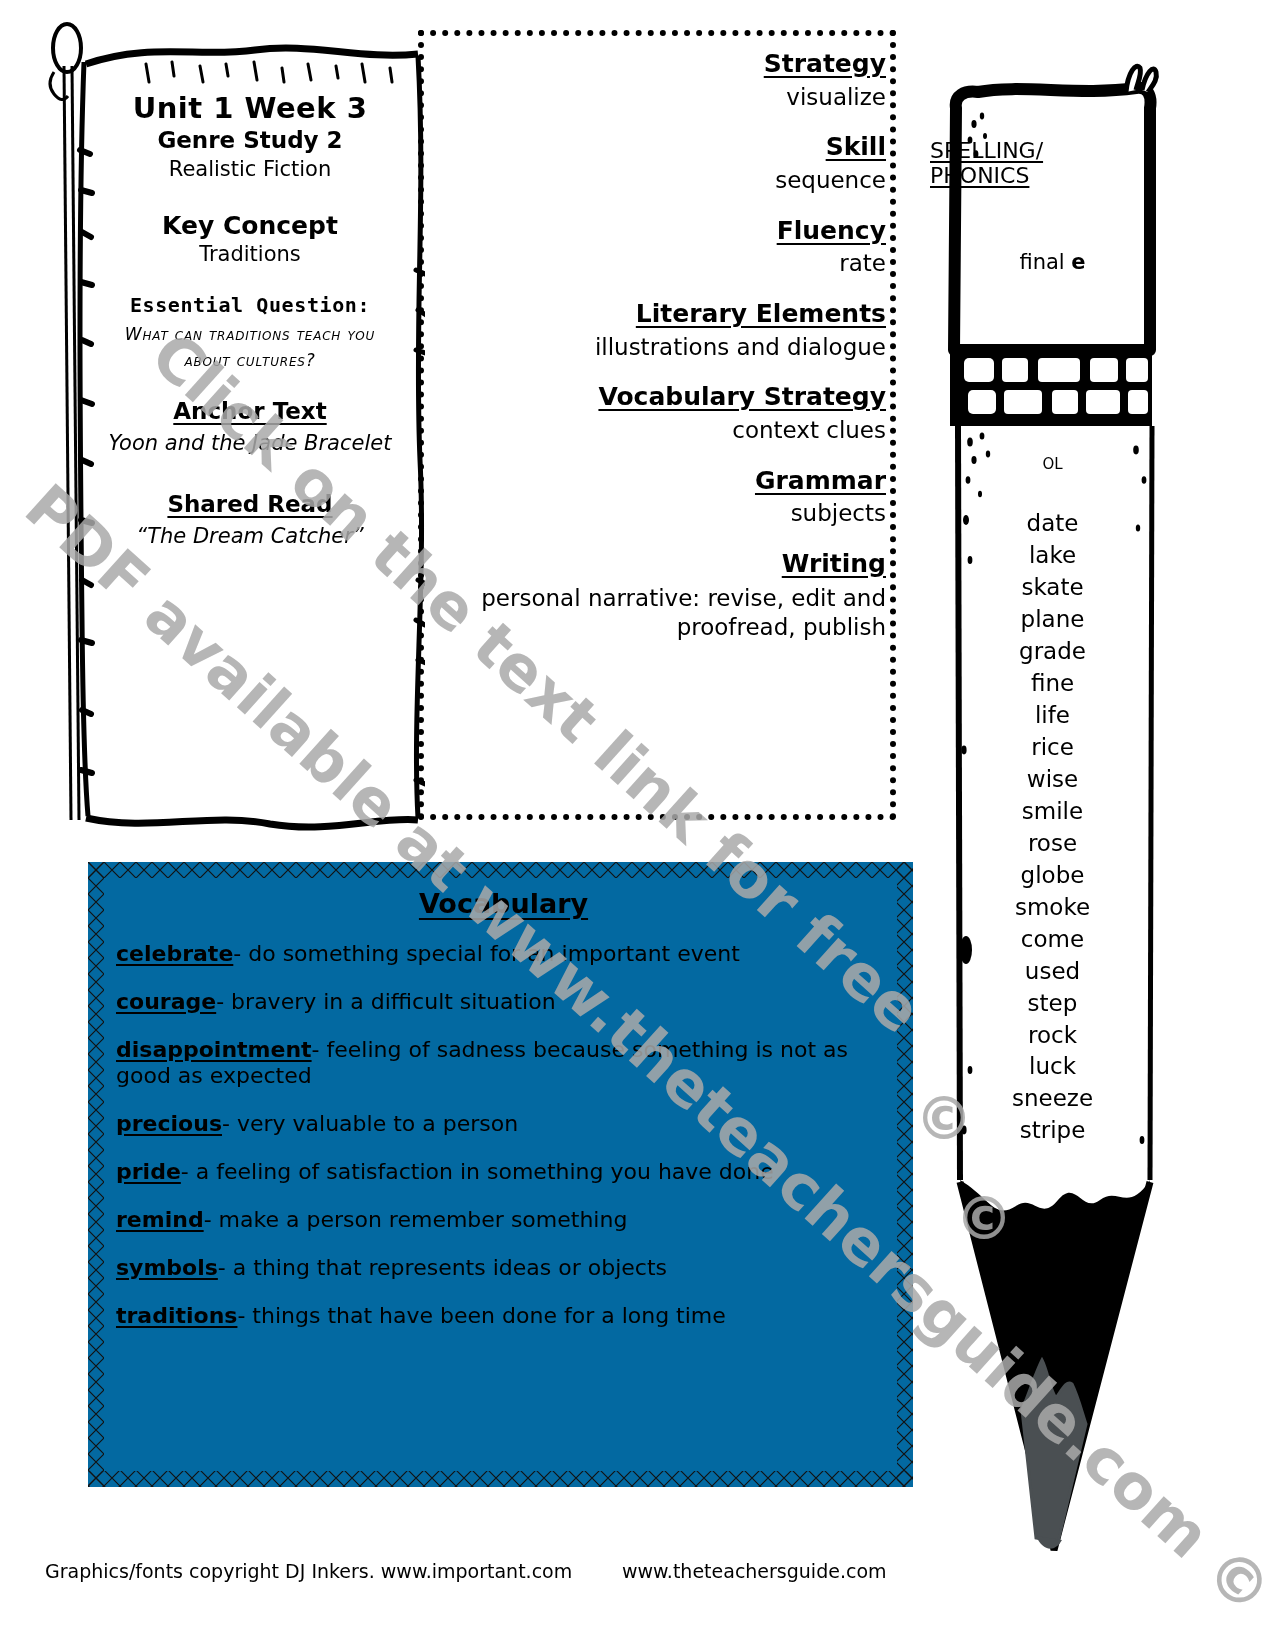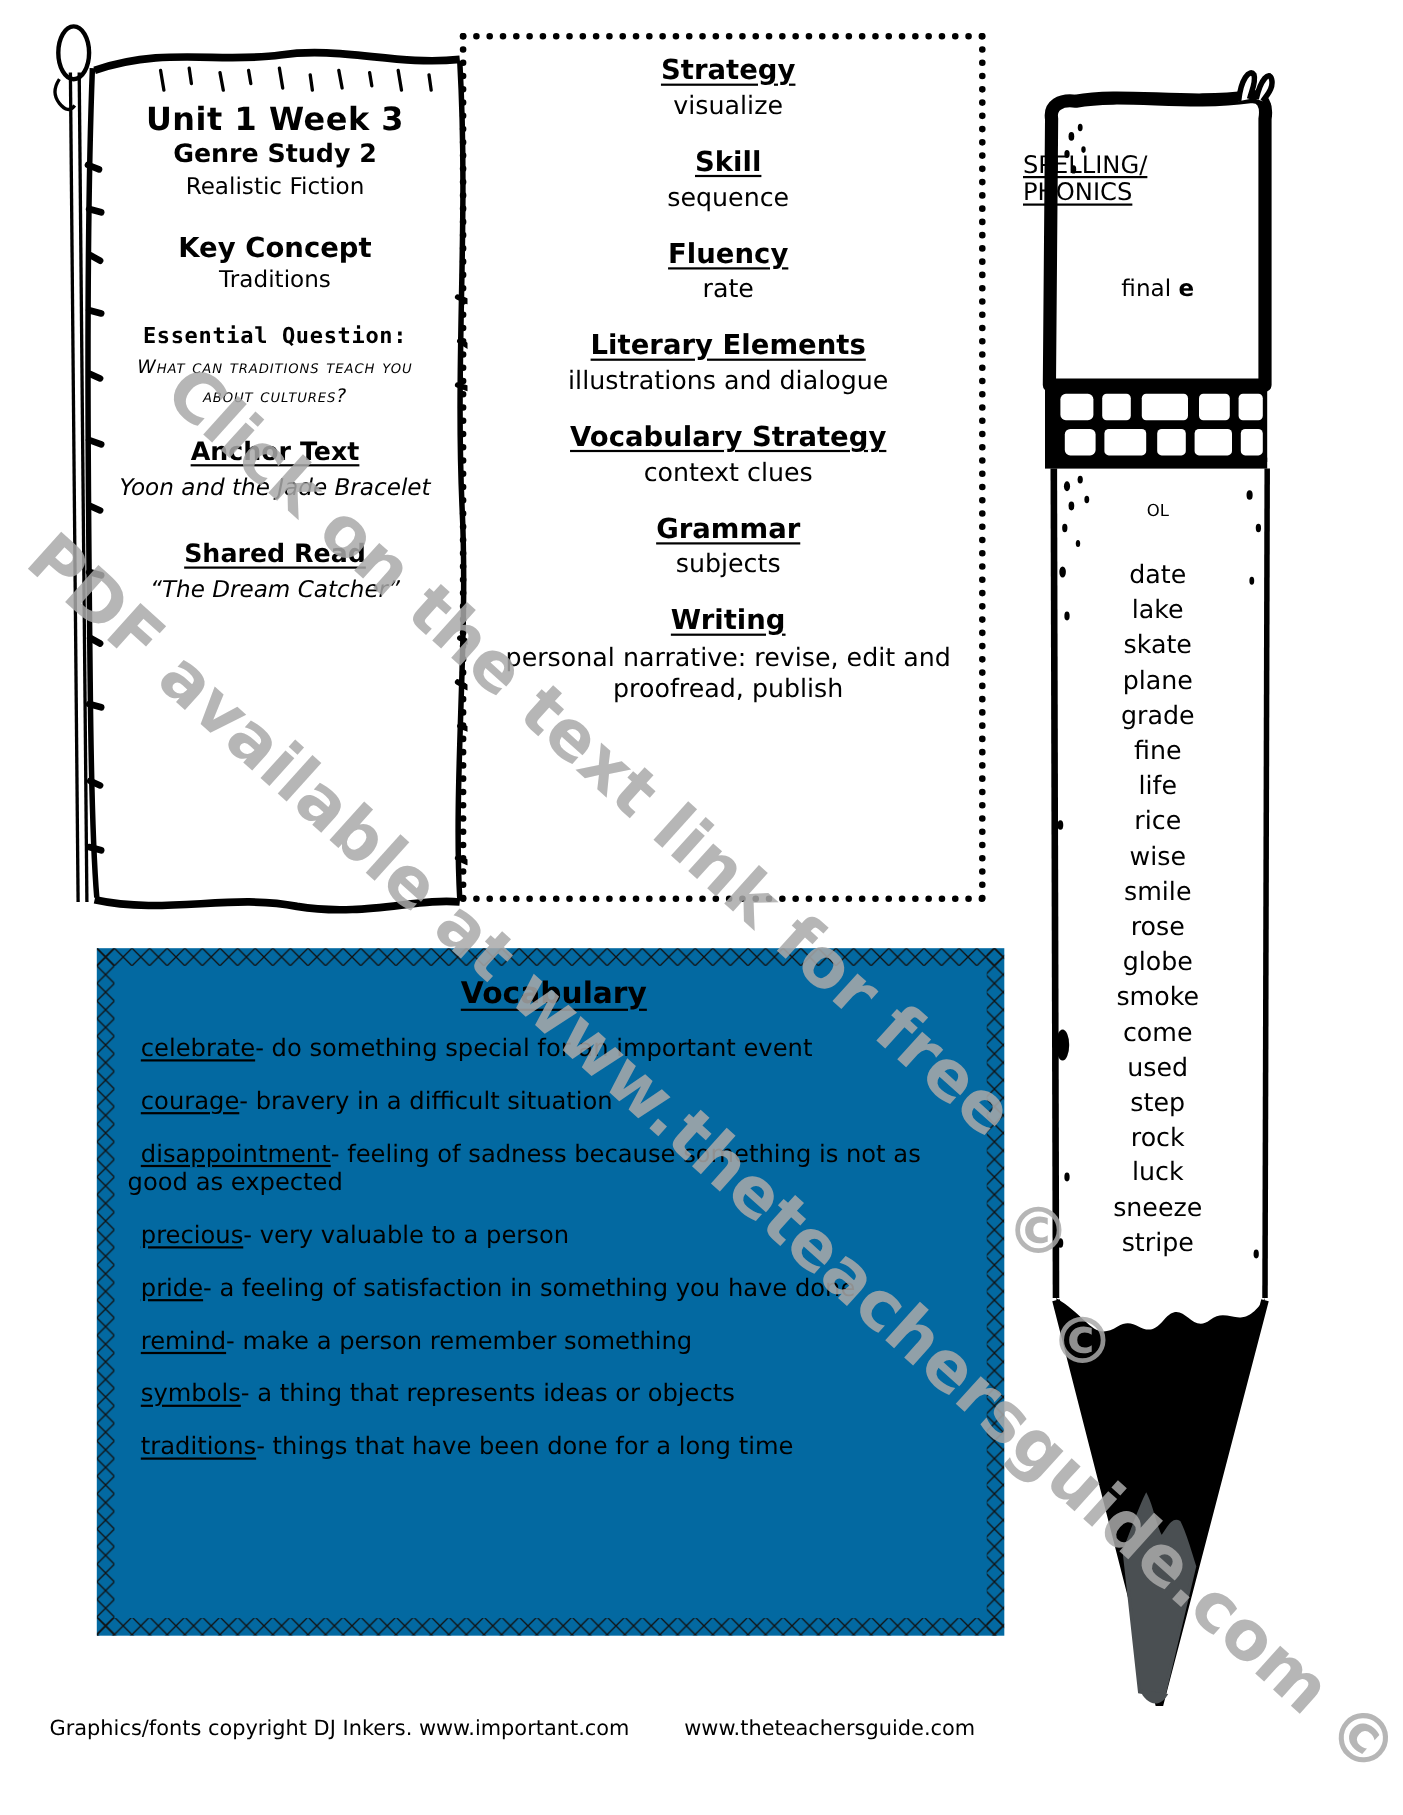--- a/index.html
+++ b/index.html
@@ -33,36 +33,36 @@
 
   
   #mid-panel{
     position:absolute;left:418px;top:30px;width:478px;height:790px;
     border:6px dotted #000;box-sizing:border-box;
   }
   #mid-content{position:absolute;left:14px;top:14px;width:448px;text-align:center;}
   .m-head{font-size:25px;font-weight:bold;text-decoration:underline;
           text-underline-offset:4px;line-height:1.15;}
   .m-val{font-size:23px;line-height:1.2;margin-top:5px;}
-  .m-blk{margin-bottom:22px;}
+  .m-blk{margin-bottom:22px;text-align:right;}
   .m-blk:last-child{margin-bottom:0;}
   .m-val b{font-weight:normal;}
   .m-val.wrap{line-height:1.25;}
 
   
   #vocab-panel{
     position:absolute;left:88px;top:862px;width:825px;height:625px;
     box-sizing:border-box;background:#0369a1;
   }
   .hatch{position:absolute;inset:0;pointer-events:none;}
   #vocab-content{position:absolute;left:28px;top:26px;right:22px;}
   .v-title{font-size:27px;font-weight:bold;text-decoration:underline;
            text-underline-offset:5px;text-align:center;margin-bottom:22px;}
   .v-item{font-size:22px;line-height:1.22;margin-bottom:21px;}
-  .v-word{font-weight:normal;text-decoration:underline;text-underline-offset:3px;margin-left:12px;}
+  .v-word{font-weight:bold;text-decoration:underline;text-underline-offset:3px;}
 
   
   #pencil{position:absolute;left:930px;top:50px;width:245px;height:1580px;}
   .p-label{
     position:absolute;left:0;right:0;top:88px;text-align:left;
     font-size:22px;line-height:1.15;text-decoration:underline;
     text-underline-offset:3px;
   }
   .p-final{
     position:absolute;left:0;right:0;top:200px;text-align:center;font-size:21px;

